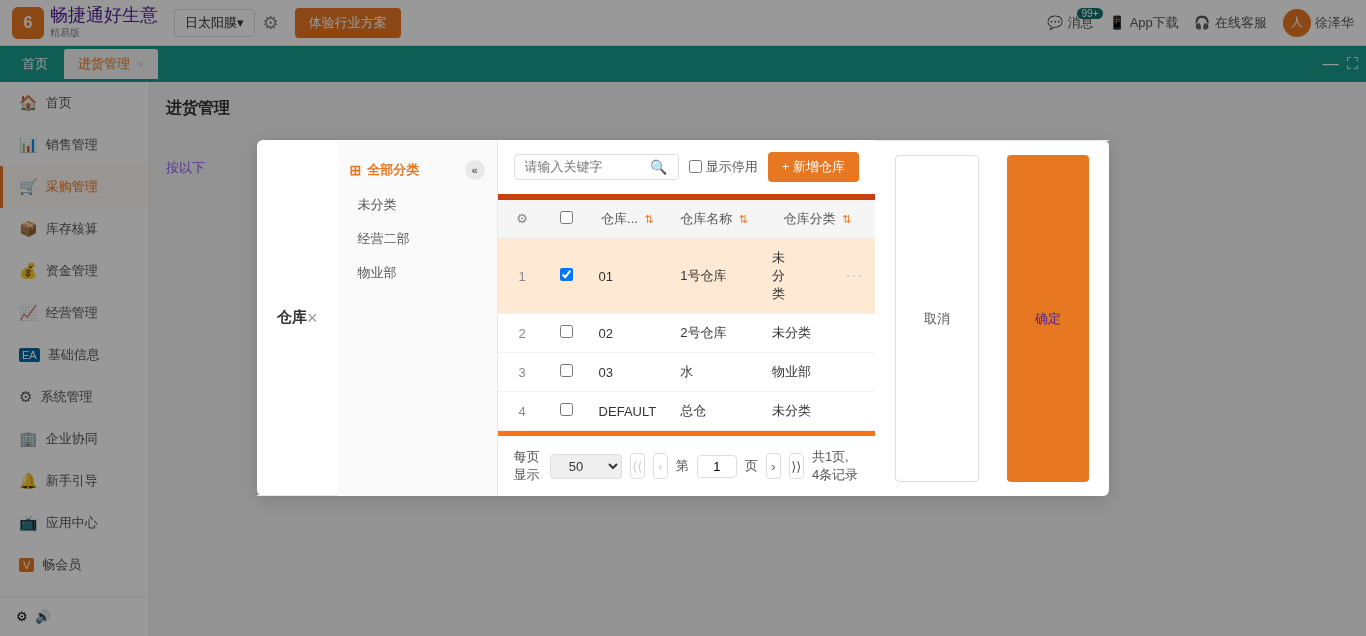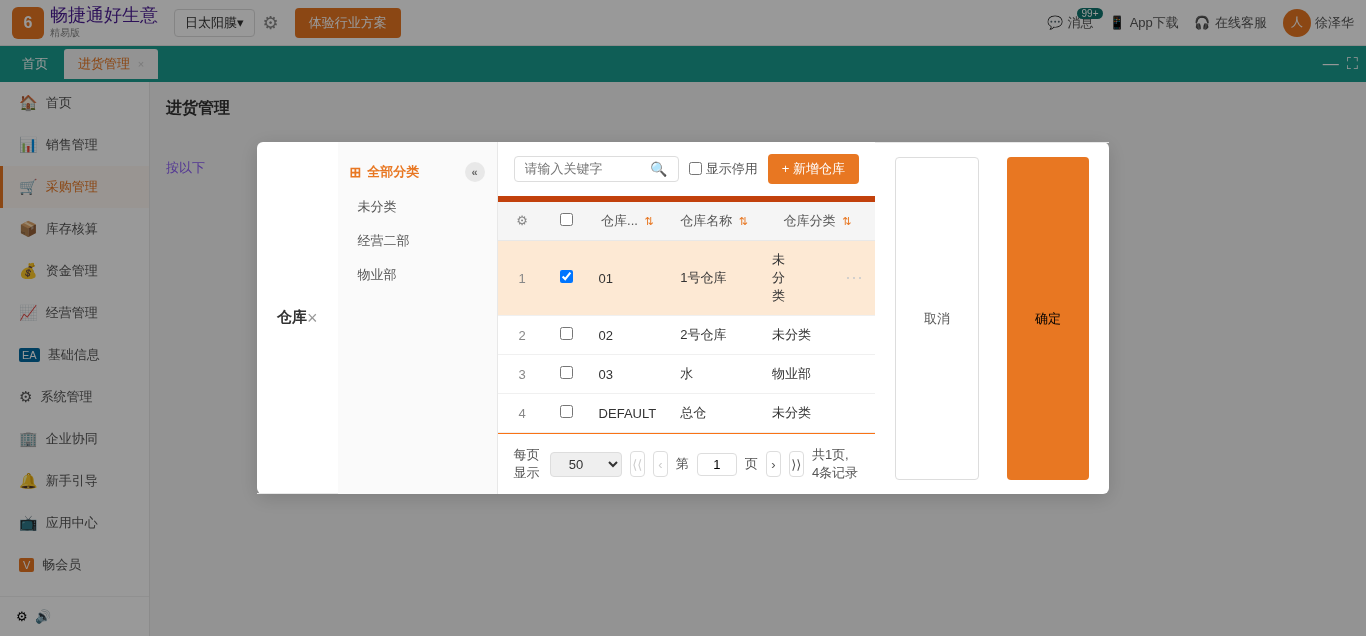--- a/index.html
+++ b/index.html
@@ -72,30 +72,30 @@
     thead tr { background: #f5f5f5; }
     th { padding: 10px 12px; text-align: center; font-size: 13px; color: #555; font-weight: normal; border-bottom: 1px solid #e8e8e8; white-space: nowrap; }
     td { padding: 10px 12px; font-size: 13px; color: #333; border-bottom: 1px solid #f0f0f0; }
     tr.row-selected td { background: #fde9d4; }
     .col-num { width: 50px; text-align: center; color: #888; }
     .col-check { width: 40px; text-align: center; }
     .row-dots { color: #ccc; font-size: 18px; cursor: pointer; }
     .sort-icon { display: inline-block; margin-left: 3px; color: #e87722; font-size: 11px; }
 
     
-    .modal-footer-table { padding: 12px 16px; border-top: 1px solid #f97316; display: flex; align-items: center; justify-content: center; gap: 8px; font-size: 13px; color: #555; }
+    .modal-footer-table { padding: 12px 16px; border-top: 5px solid #f97316; display: flex; align-items: center; justify-content: center; gap: 8px; font-size: 13px; color: #555; }
     .page-select { border: 1px solid #ddd; border-radius: 4px; padding: 3px 14px; font-size: 13px; color: #333; }
     .page-nav { width: 26px; height: 26px; border: 1px solid #ddd; border-radius: 4px; background: #fff; display: flex; align-items: center; justify-content: center; cursor: pointer; font-size: 13px; color: #555; }
     .page-nav.disabled { color: #ccc; cursor: default; }
     .page-input { width: 40px; border: 1px solid #ddd; border-radius: 4px; text-align: center; padding: 3px; font-size: 13px; }
 
     
     .modal-actions { display: flex; justify-content: center; gap: 28px; padding: 14px 20px; border-top: 1px solid #e8e8e8; }
     .btn-cancel { background: #fff; color: #555; border: 1px solid #ddd; border-radius: 4px; padding: 7px 28px; font-size: 13px; cursor: pointer; }
-    .btn-confirm { background: #e87722; color: #000000; border: none; border-radius: 4px; padding: 21px 28px; font-size: 13px; cursor: pointer; }
+    .btn-confirm { background: #e87722; color: #4c1d95; border: none; border-radius: 4px; padding: 21px 28px; font-size: 13px; cursor: pointer; }
   </style>
 </head>
 <body>
 
 <div class="topbar">
   <div class="topbar-logo">
     <div class="logo-icon">
       <span>6</span>
     </div>
     <div>

